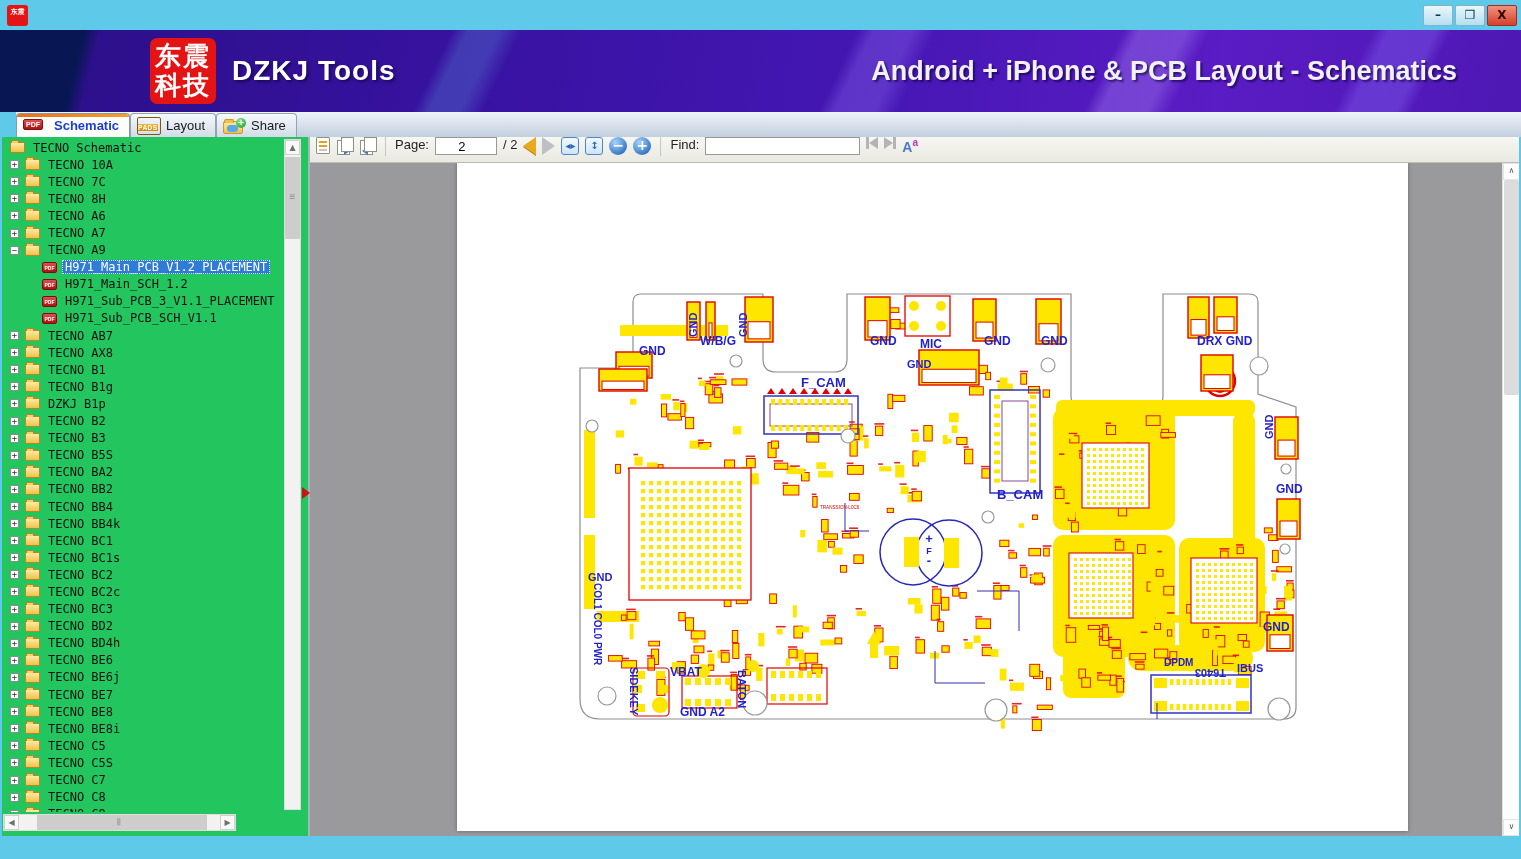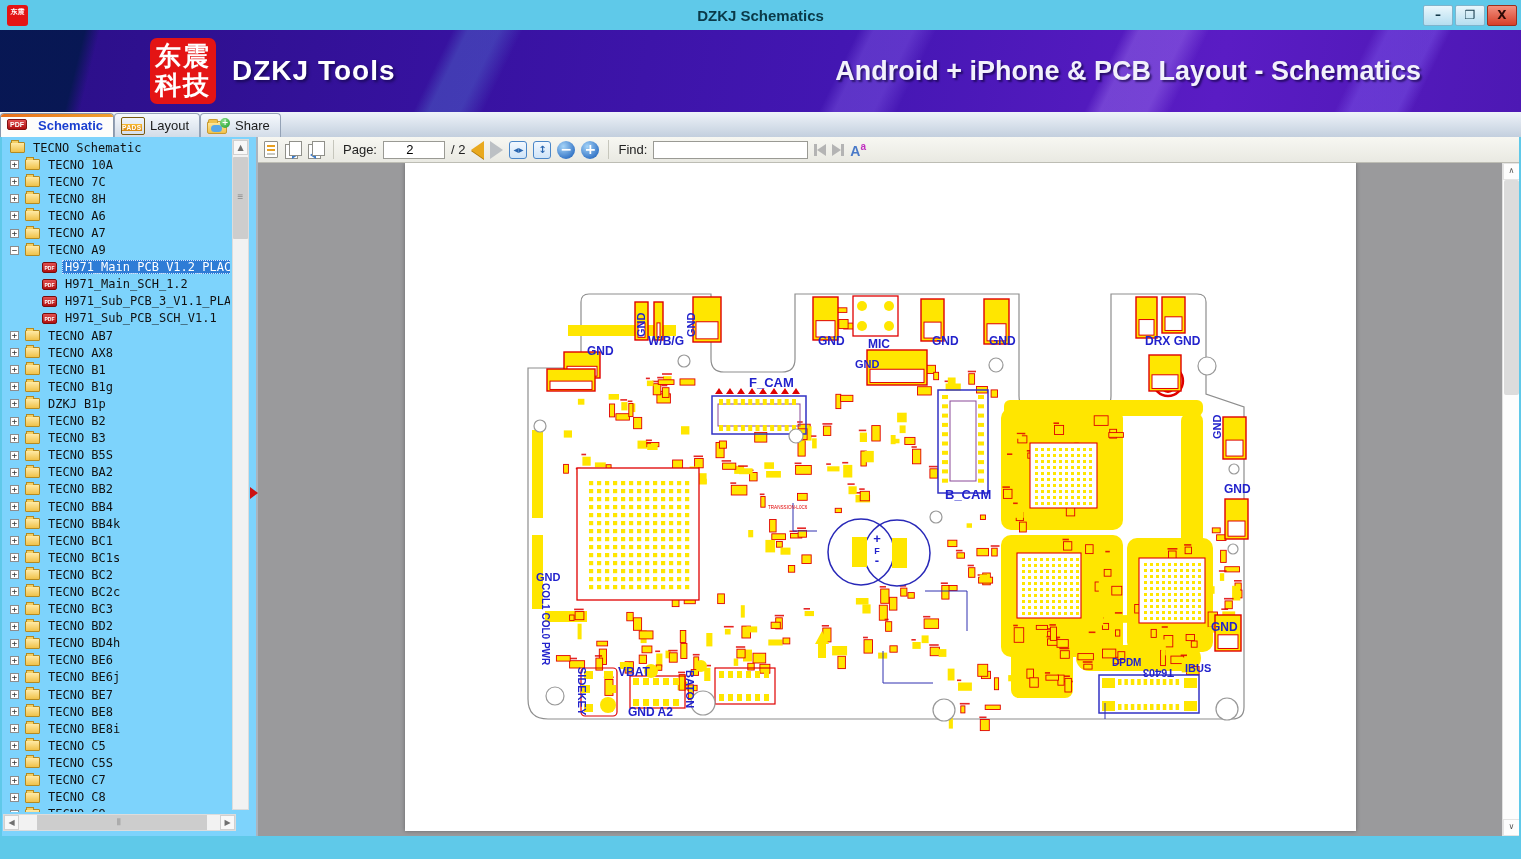--- a/index.html
+++ b/index.html
@@ -19,24 +19,24 @@
   .banner{position:absolute;top:30px;left:0;right:0;height:82px;display:flex;align-items:center;overflow:hidden;
     background:
       linear-gradient(104deg, rgba(4,24,78,.9) 0 5.5%, rgba(4,24,78,0) 6.5%),
       linear-gradient(116deg, rgba(0,0,0,0) 29%, rgba(110,220,255,.20) 30% 32%, rgba(0,0,0,0) 33.5%),
       linear-gradient(116deg, rgba(0,0,0,0) 55%, rgba(160,130,255,.28) 56% 58.5%, rgba(0,0,0,0) 60%),
       linear-gradient(116deg, rgba(0,0,0,0) 72%, rgba(185,150,255,.32) 73% 76%, rgba(0,0,0,0) 77.5%),
       linear-gradient(116deg, rgba(0,0,0,0) 88%, rgba(140,110,250,.35) 89% 92%, rgba(0,0,0,0) 93%),
       linear-gradient(100deg,#2a0f86 0%,#3712a0 30%,#4316b2 55%,#5a1cc4 80%,#4d18b4 100%)}
   .logo-box{width:66px;height:66px;margin-left:150px;background:#e41414;border-radius:7px;display:flex;flex-direction:column;align-items:center;justify-content:center;color:#fff;font-weight:bold;font-size:26px;line-height:29px;letter-spacing:2px;flex:none}
   .brand{margin-left:16px;font-size:28px;font-weight:bold;color:#fff;letter-spacing:1px;text-shadow:2px 2px 3px rgba(0,0,30,.5)}
-  .tagline{margin-left:auto;margin-right:100px;font-size:27px;font-weight:bold;color:#f2f1fb;text-shadow:2px 2px 2px rgba(10,0,50,.6)}
+  .tagline{margin-left:auto;margin-right:64px;font-size:27px;font-weight:bold;color:#f2f1fb;text-shadow:2px 2px 2px rgba(10,0,50,.6)}
 
   
-  .tabrow{position:absolute;top:112px;left:0;right:0;height:25px;background:linear-gradient(#eef3f9,#c3cfde);display:flex;align-items:flex-end}
+  .tabrow{position:absolute;top:112px;left:16px;right:0;height:25px;background:linear-gradient(#eef3f9,#c3cfde);display:flex;align-items:flex-end}
   .mtab{height:24px;display:flex;align-items:center;gap:5px;padding:0 10px 0 6px;border:1px solid #94a2b6;border-bottom:none;border-radius:4px 4px 0 0;background:linear-gradient(#f6f9fd,#d2dce8);font-size:13px;color:#1b1b1b;position:relative;cursor:default}
   .mtab.active{background:#fdfdfb;border-color:#8a98ac}
   .mtab.active::before{content:"";position:absolute;top:0;left:0;right:0;height:3px;background:linear-gradient(90deg,#e8701a,#f0a030);border-radius:4px 4px 0 0}
   .mtab.active .mtab-label{color:#1a3fd0;font-weight:bold}
   .ico-pdf-tab{width:26px;height:18px;position:relative;flex:none}
   .ico-pdf-tab .page{position:absolute;right:0;top:1px;width:15px;height:16px;background:#fff;border:1px solid #9aa;border-radius:1px}
   .ico-pdf-tab .badge{position:absolute;left:0;top:2px;width:20px;height:11px;background:linear-gradient(#e05050,#b01010);border:1px solid #801010;border-radius:2px;color:#fff;font:bold 7px/10px "Liberation Sans",sans-serif;text-align:center}
   .ico-pads{width:24px;height:18px;border:1px solid #7a5a10;border-radius:2px;overflow:hidden;flex:none}
   .ico-pads .t{height:10px;background:linear-gradient(#f8b830,#d88810);color:#fff;font:bold 6.5px/10px "Liberation Sans",sans-serif;text-align:center;letter-spacing:.5px}
   .ico-pads .b{height:7px;background:repeating-linear-gradient(90deg,#0a5a1a 0 3px,#2a8a3a 3px 5px)}
@@ -47,41 +47,41 @@
   .ico-share .plus{position:absolute;right:0;top:0;width:10px;height:10px;background:radial-gradient(circle at 35% 30%,#8ae08a,#1a9a2a);border-radius:50%;color:#fff;font:bold 8px/10px "DejaVu Sans",sans-serif;text-align:center}
   .doc-tabs{display:flex;align-items:flex-end;margin-left:8px;height:25px}
   .doc-tab-wrap{height:24px;padding:1px 1px 0 1px;clip-path:polygon(11px 0,calc(100% - 11px) 0,100% 100%,0 100%);background:#93a0b2}
   .doc-tab{height:23px;display:flex;align-items:center;gap:6px;padding:0 16px;clip-path:polygon(10.5px 0,calc(100% - 10.5px) 0,100% 100%,0 100%);background:linear-gradient(#ffffff,#eef2f7);font-size:12.5px;color:#1b1b1b}
   .doc-tab.active-doc{font-family:"DejaVu Sans Mono",monospace;color:#1a3fd0;background:linear-gradient(#ffffff,#e9eef5)}
   .doc-close{width:13px;height:13px;border-radius:2px;background:#b9c7da;color:#fff;font:bold 9px/13px "DejaVu Sans",sans-serif;text-align:center;cursor:pointer}
 
   
   .main{position:absolute;top:137px;left:2px;right:2px;bottom:23px;display:flex;background:#fff}
   
-  .sidebar{position:relative;width:256px;flex:none;background:#7dd3fc;border-right:2px solid #aab4be}
+  .sidebar{position:relative;width:308px;flex:none;background:#22c55e;border-right:2px solid #aab4be}
   .tree{position:absolute;inset:2px 26px 24px 0;overflow:hidden;font-family:"DejaVu Sans Mono",monospace;font-size:12px;color:#111}
   .trow{height:17.1px;display:flex;align-items:center;white-space:nowrap}
   .exp{width:9px;height:9px;border:1px solid #8c8c8c;background:#fff;flex:none;font:9px/7px "DejaVu Sans Mono",monospace;text-align:center;color:#333;margin-right:6px}
   .fold-ico{width:15px;height:11px;background:linear-gradient(#ffeaa6,#f0c24a);border:1px solid #b38a22;border-radius:1px;position:relative;flex:none;margin-right:5px}
   .fold-ico::before{content:"";position:absolute;top:-3px;left:0;width:6px;height:2px;background:#f5d063;border:1px solid #b38a22;border-bottom:none}
   .pdf-ico{width:15px;height:11px;background:linear-gradient(#e05050,#b01010);border:1px solid #7a0c0c;border-radius:2px;color:#fff;font:bold 5px/11px "Liberation Sans",sans-serif;text-align:center;flex:none;margin-right:5px}
   .tlabel{padding:0 3px}
   .tlabel.sel{background:#2e7cd6;color:#fff;outline:1px dotted #cfe4ff;outline-offset:-1px}
   .vscroll{position:absolute;top:2px;right:7px;width:17px;bottom:26px;background:#f2f2f2;border:1px solid #dcdcdc}
   .hscroll{position:absolute;left:1px;bottom:5px;height:17px;width:233px;background:#f2f2f2;border:1px solid #dcdcdc;display:flex;align-items:center}
   .sbtn{width:15px;height:15px;background:#f8f8f8;border:1px solid #d0d0d0;color:#707070;font:8px/14px "DejaVu Sans",sans-serif;text-align:center;flex:none}
   .vthumb{position:absolute;top:17px;left:0;width:15px;height:82px;background:#cdcdcd;border-radius:1px}
   .vthumb::after{content:"≡";position:absolute;left:0;right:0;top:50%;margin-top:-7px;text-align:center;color:#8a8a8a;font-size:10px}
   .hthumb{height:15px;width:170px;margin-left:18px;background:#cdcdcd;position:relative}
   .hthumb::after{content:"⫴";position:absolute;left:50%;top:0;margin-left:-5px;color:#8a8a8a;font-size:9px;line-height:15px}
   .split-arrow{position:absolute;right:-2px;top:350px;width:0;height:0;border-top:6px solid transparent;border-bottom:6px solid transparent;border-left:8px solid #cc1111;z-index:5}
 
   
   .content{flex:1;display:flex;flex-direction:column;min-width:0}
-  .toolbar{height:26px;flex:none;background:linear-gradient(#f7f7f2,#e9e9e2);border-bottom:1px solid #bdbdb4;display:flex;align-items:center;gap:6px;padding:0 6px;font-size:13px;color:#222}
+  .toolbar{height:26px;flex:none;background:linear-gradient(#f7f7f2,#e9e9e2);border-bottom:1px solid #bdbdb4;display:flex;align-items:flex-start;gap:6px;padding:0 6px;font-size:13px;color:#222}
   .tsep{width:1px;height:19px;background:#c6c6bc;margin:0 3px;flex:none}
   .ico-doc{width:14px;height:17px;background:#fff;border:1px solid #90908a;border-radius:1px;position:relative;flex:none}
   .ico-doc::before{content:"";position:absolute;left:2px;top:3px;width:8px;height:2px;background:#e8a020;box-shadow:0 4px 0 #e8a020,0 8px 0 #c8c8c0}
   .ico-pages{width:17px;height:17px;position:relative;flex:none}
   .ico-pages::before{content:"";position:absolute;left:1px;top:3px;width:11px;height:13px;background:#fff;border:1px solid #90908a}
   .ico-pages::after{content:"";position:absolute;left:5px;top:0;width:11px;height:13px;background:#fff;border:1px solid #90908a}
   .ico-pages .arr{position:absolute;right:-1px;bottom:-1px;width:0;height:0;border:4px solid transparent;border-left:6px solid #3a7ac8}
   .ico-pages.flip .arr{transform:scaleX(-1);right:auto;left:-1px}
   .pg-input{width:62px;height:18px;border:1px solid #9a9a94;background:#fff;font:13px "Liberation Sans",sans-serif;text-align:center;padding-right:8px}
   .tri{width:0;height:0;flex:none}
@@ -108,21 +108,20 @@
   .statusbar{position:absolute;left:2px;right:2px;bottom:3px;height:20px;background:#3e6e99;color:#fff;font:12px "DejaVu Sans Mono",monospace;display:flex;align-items:center;padding:0 6px}
   .status-right{margin-left:auto}
 </style>
 </head>
 <body>
 
 <div class="window">
 
   <div class="titlebar">
     <div class="app-icon"><span>东震</span></div>
-    <div class="title-text">DZKJ Schematics</div>
     <div class="winbtns">
       <div class="wbtn">–</div>
       <div class="wbtn">❐</div>
       <div class="wbtn close">X</div>
     </div>
   </div>
 
   <div class="banner">
     <div class="logo-box">
       <span>东震</span>

